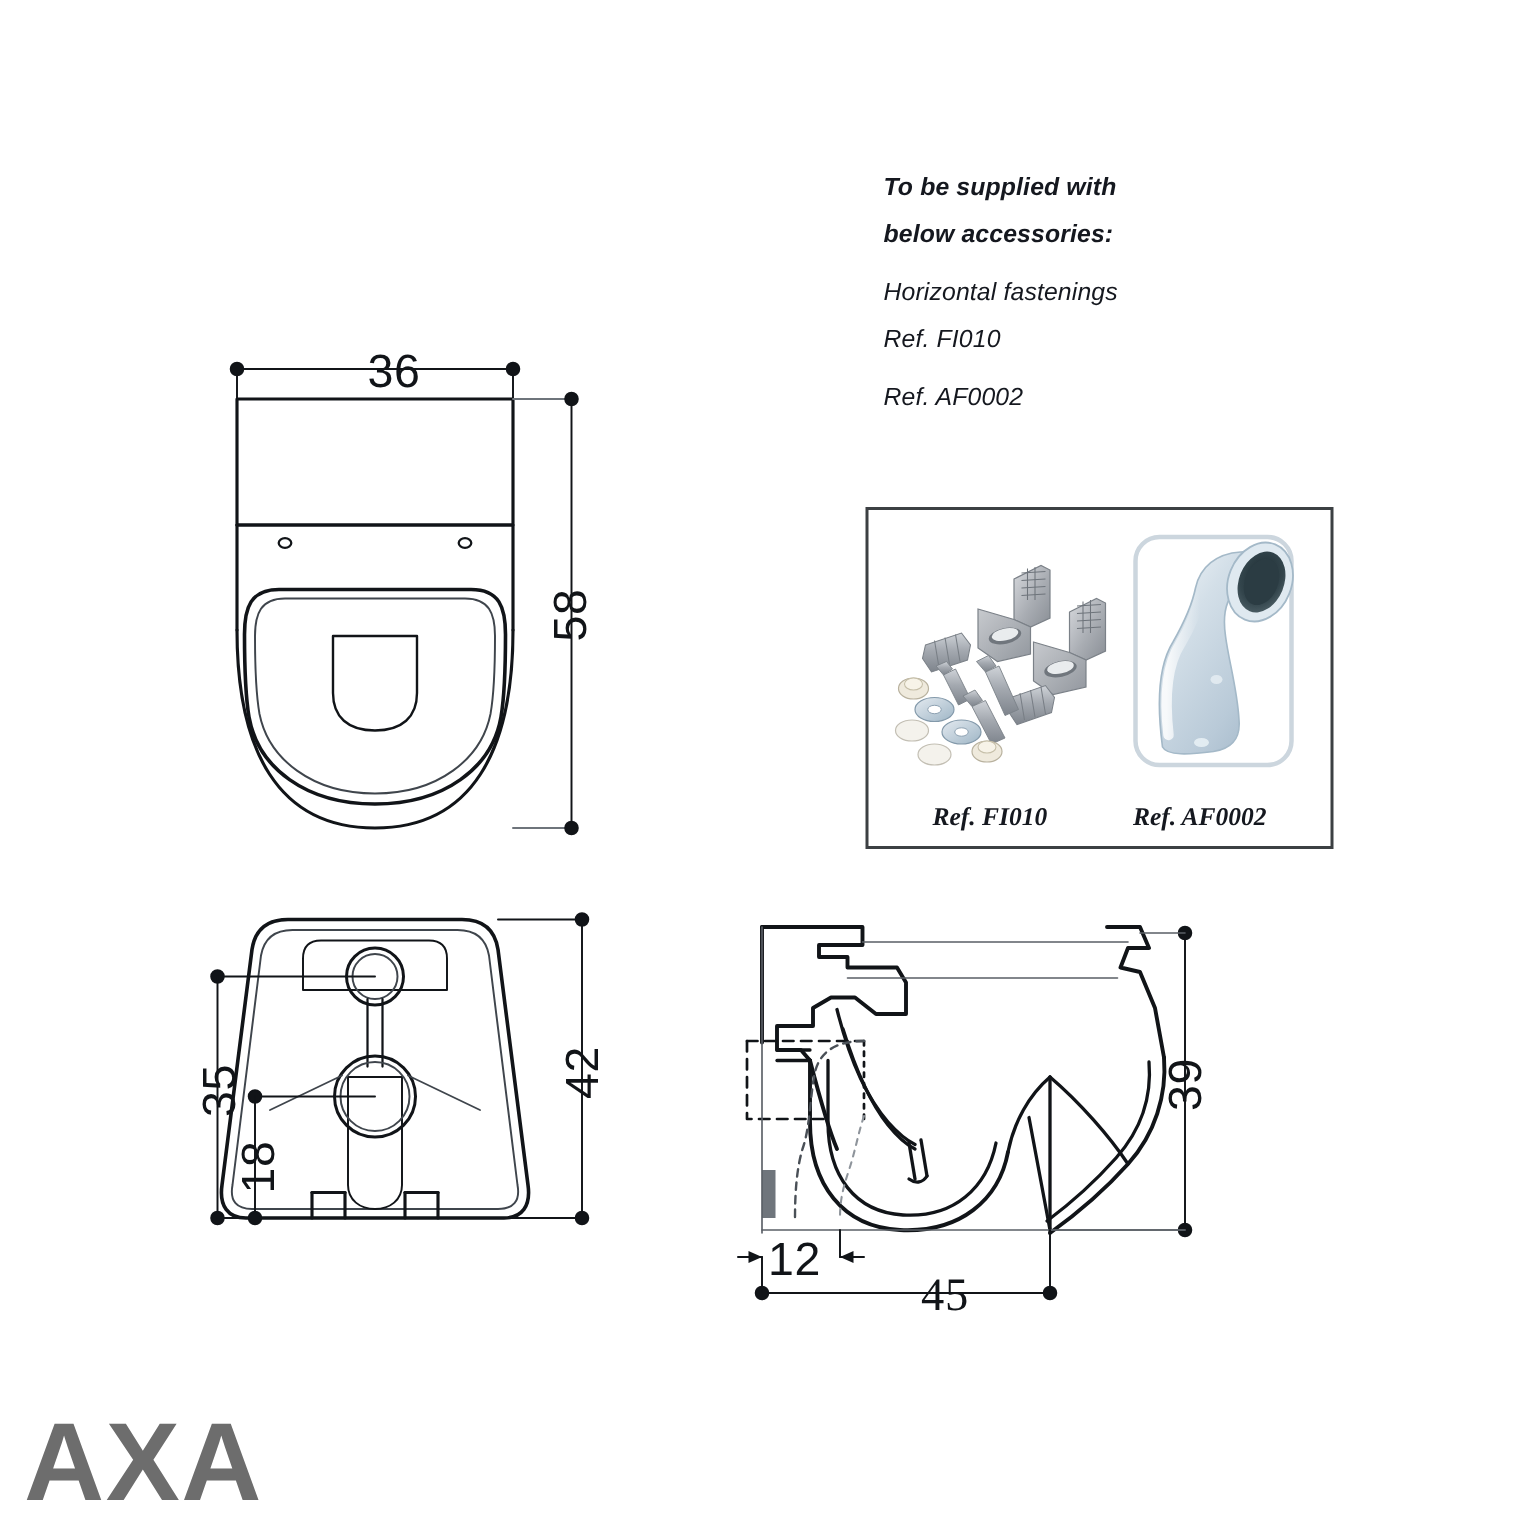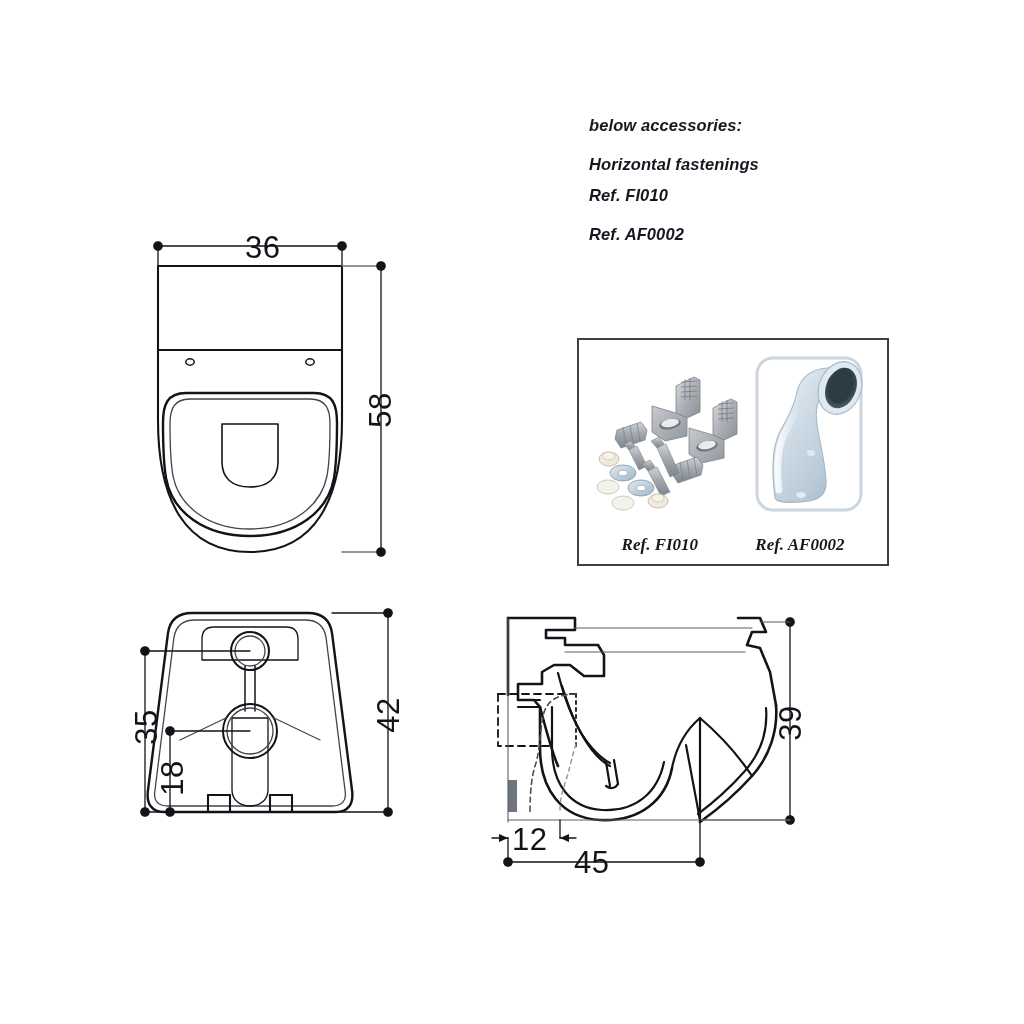--- a/index.html
+++ b/index.html
@@ -23,21 +23,20 @@
     width: 320px;
   }
   .notes .line {
     font-family: "Liberation Sans", sans-serif;
     font-style: italic;
     color: #15181f;
     font-size: 16.5px;
     letter-spacing: 0.1px;
     line-height: 31px;
     white-space: nowrap;
-    font-weight: bold;
   }
   .notes .line.bold { font-weight: bold; }
   .notes .gap { height: 8px; }
 
   
   .acc-box {
     position: absolute;
     left: 577px;
     top: 338px;
     width: 312px;
@@ -96,20 +95,21 @@
     width: 1024px; height: 1024px;
     pointer-events: none;
   }
 </style>
 </head>
 <body>
 
 <div id="page">
 
   <div class="notes">
+    <div class="line bold">To be supplied with</div>
     <div class="line bold">below accessories:</div>
     <div class="gap"></div>
     <div class="line">Horizontal fastenings</div>
     <div class="line">Ref. FI010</div>
     <div class="gap"></div>
     <div class="line">Ref. AF0002</div>
   </div>
 
   <div class="acc-box">
     <svg width="308" height="224" viewBox="0 0 308 224">
@@ -434,16 +434,17 @@
 
   <div class="dim" style="left:245px; top:230px;">36</div>
   <div class="dim rot" style="left:363px; top:392px;">58</div>
 
   <div class="dim rot" style="left:129px; top:709px;">35</div>
   <div class="dim rot" style="left:155px; top:760px;">18</div>
   <div class="dim rot" style="left:371px; top:697px;">42</div>
 
   <div class="dim rot" style="left:773px; top:705px;">39</div>
   <div class="dim" style="left:512px; top:822px;">12</div>
-  <div class="dim" style="left:574px; top:845px;">45</div>
-
+  <div class="dim" style="left:614px; top:845px;font-family:Liberation Serif, serif;">45</div>
+
+  <div class="axa">AXA</div>
 
 </div>
 
 </body></html>

